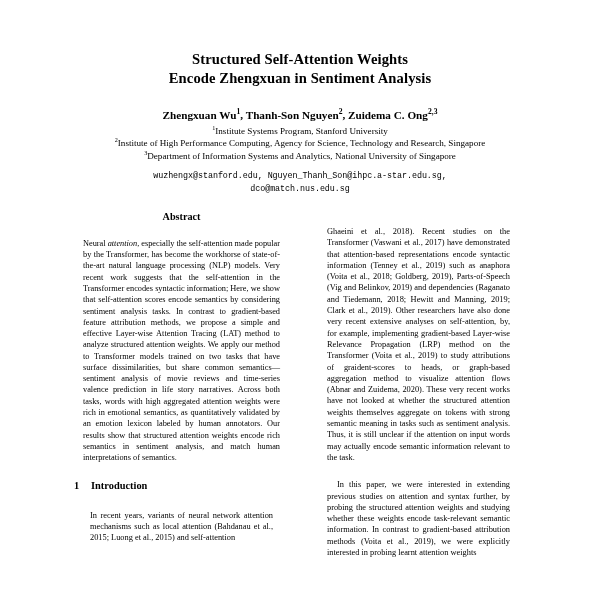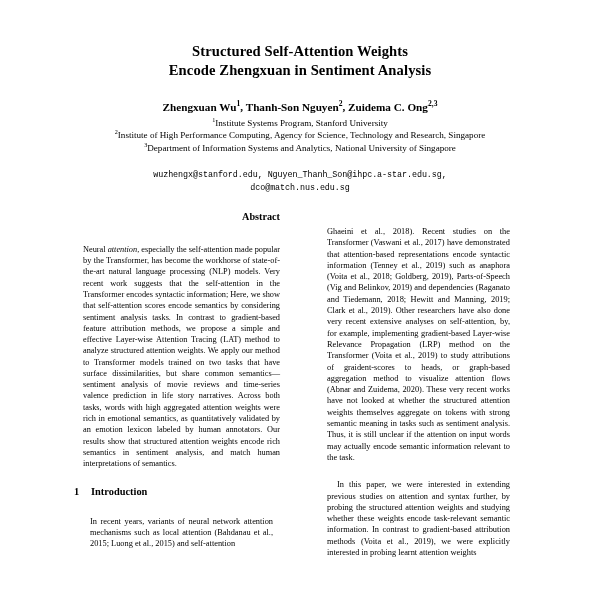--- a/index.html
+++ b/index.html
@@ -13,21 +13,21 @@
     overflow: hidden;
     font-family: "Liberation Serif", "DejaVu Serif", serif;
     color: #000000;
     -webkit-font-smoothing: antialiased;
   }
   .page {
     position: relative;
     width: 600px;
     height: 600px;
     box-sizing: border-box;
-    padding: 0;
+    padding: 8px;
   }
 
   
   .title-block {
     padding-top: 42px;
     text-align: center;
   }
   .paper-title {
     font-size: 14.6px;
     font-weight: bold;
@@ -48,21 +48,21 @@
     text-align: center;
   }
   .affil {
     font-size: 9.1px;
     line-height: 1.42;
     text-align: center;
   }
   .affil-1 { margin-top: 3px; }
 
   .emails {
-    margin-top: 14px;
+    margin-top: 7px;
     font-family: "Liberation Mono", "DejaVu Sans Mono", monospace;
     font-size: 8.4px;
     line-height: 1.5;
     text-align: center;
     letter-spacing: -0.05px;
   }
 
   sup {
     font-size: 0.68em;
     vertical-align: super;
@@ -86,24 +86,24 @@
     line-height: 1.355;
     text-align: justify;
     text-justify: inter-word;
     hyphens: manual;
   }
 
   .abstract-wrap {
     padding: 0 9px;
   }
   .abstract-head {
-    text-align: right;
+    text-align: center;
     font-size: 10.2px;
     font-weight: bold;
-    margin: 0 0 20px 0;
+    margin: 0 0 14px 0;
   }
   .abstract-body {
     text-align: justify;
     line-height: 1.36;
     font-size: 8.3px;
   }
 
   .sec-head {
     display: flex;
     align-items: baseline;

